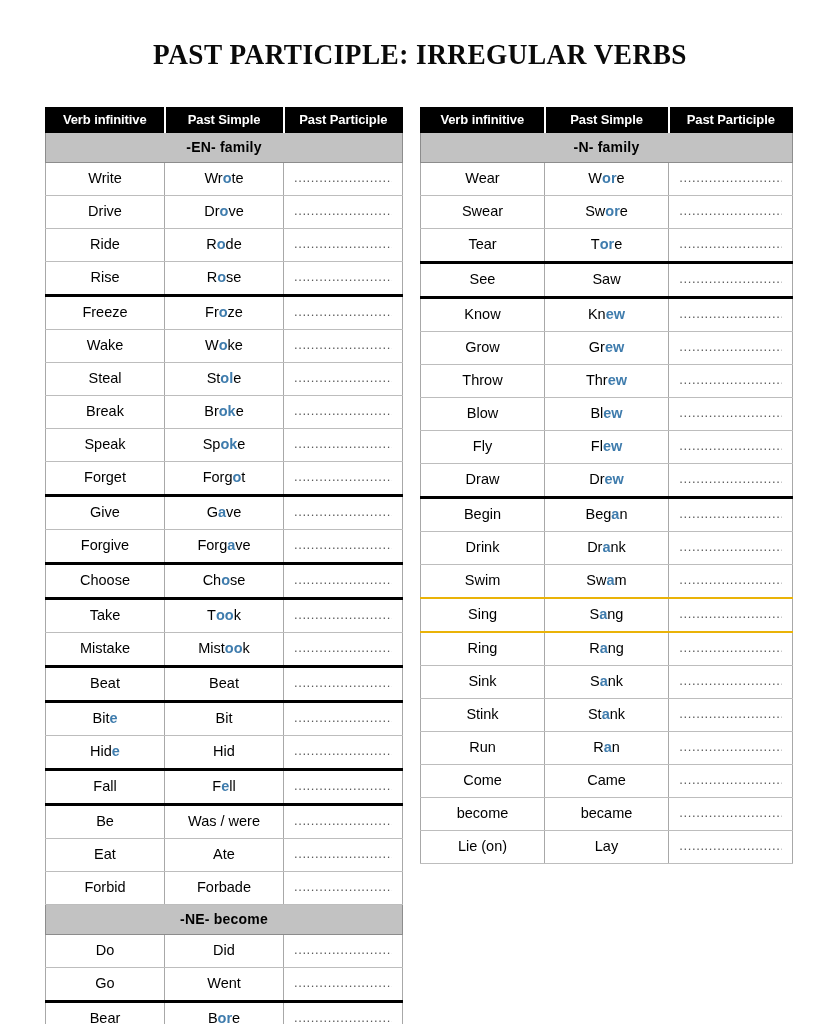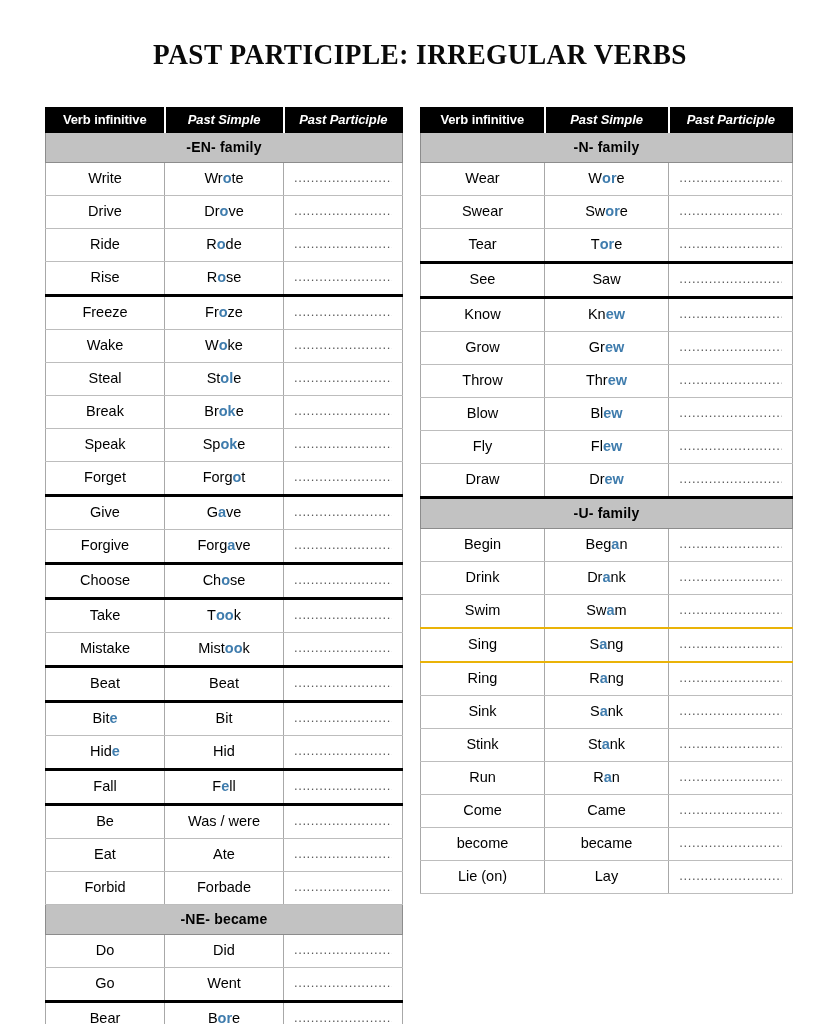--- a/index.html
+++ b/index.html
@@ -64,21 +64,20 @@
     color: #ffffff;
     font-size: 13px;
     font-weight: bold;
     padding: 4px 2px 5px 2px;
     text-align: center;
     border: 1px solid #000000;
     letter-spacing: -0.1px;
   }
   tr.head th.sep-col {
     border-left: 2px solid #ffffff;
-    font-style: italic;
   }
 
   
   tr.family td {
     background: #c2c2c2;
     text-align: center;
     font-size: 14px;
     font-weight: bold;
     padding: 6px 0 7px 0;
     border-left: 1px solid #8c8c8c;
@@ -295,21 +294,21 @@
               </td>
             </tr>
             <tr class="vrow">
               <td class="c-inf">Forbid</td>
               <td class="c-ps">Forbade</td>
               <td class="c-pp">
                 <span class="dots">................................</span>
               </td>
             </tr>
             <tr class="family">
-              <td colspan="3">-NE- became</td>
+              <td colspan="3">-NE- become</td>
             </tr>
             <tr class="vrow">
               <td class="c-inf">Do</td>
               <td class="c-ps">Did</td>
               <td class="c-pp">
                 <span class="dots">................................</span>
               </td>
             </tr>
             <tr class="vrow thick-bot">
               <td class="c-inf">Go</td>
@@ -405,23 +404,20 @@
                 <span class="dots">................................</span>
               </td>
             </tr>
             <tr class="vrow thick-bot">
               <td class="c-inf">Draw</td>
               <td class="c-ps">Dr<span class="hl">ew</span></td>
               <td class="c-pp">
                 <span class="dots">................................</span>
               </td>
             </tr>
-            <tr class="family">
-              <td colspan="3">-U- family</td>
-            </tr>
             <tr class="vrow">
               <td class="c-inf">Begin</td>
               <td class="c-ps">Beg<span class="hl">a</span>n</td>
               <td class="c-pp">
                 <span class="dots">................................</span>
               </td>
             </tr>
             <tr class="vrow">
               <td class="c-inf">Drink</td>
               <td class="c-ps">Dr<span class="hl">a</span>nk</td>

